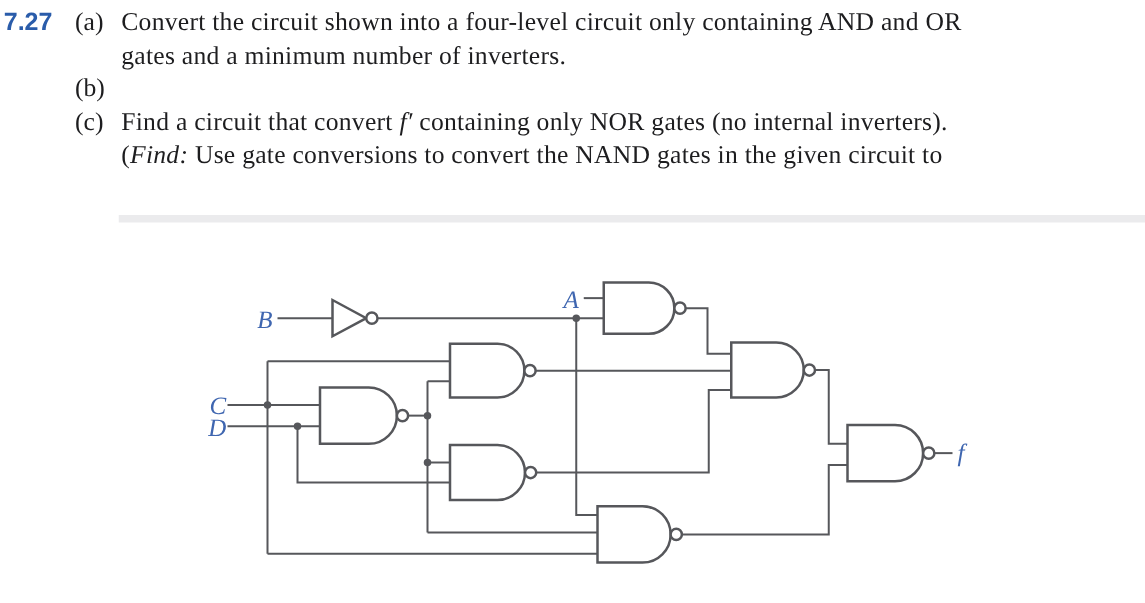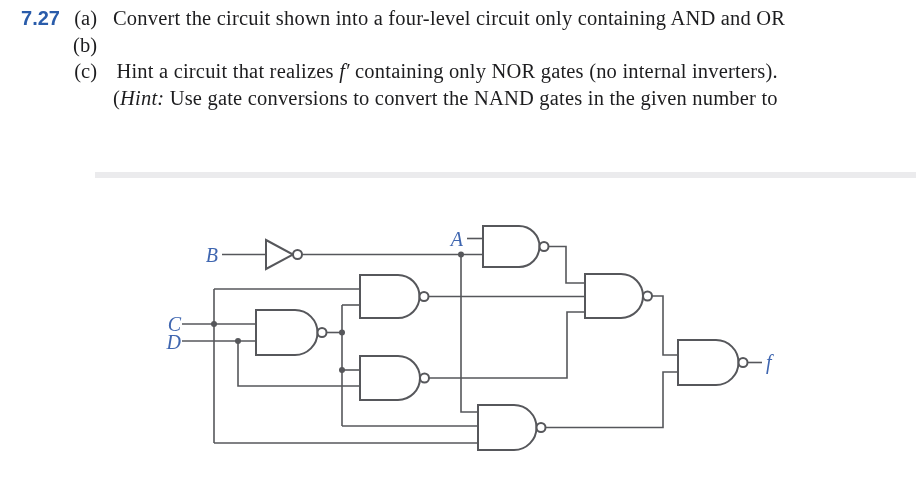--- a/index.html
+++ b/index.html
@@ -1,50 +1,51 @@
 <!DOCTYPE html>
 <html><head>
 <meta charset="utf-8">
 <style>
   html,body{margin:0;padding:0;background:#ffffff;}
   body{width:916px;height:482px;position:relative;overflow:hidden;
        font-family:"Liberation Serif",serif;}
-  .problem{position:absolute;left:3px;top:5px;display:flex;color:#1d1d1f;text-align:right;}
+  .problem{position:absolute;left:3px;top:5px;display:flex;color:#1d1d1f;}
   .pnum{width:57px;font-family:"Liberation Sans",sans-serif;font-weight:bold;
         font-size:20px;color:#2a5caa;padding-top:2px;}
   .items{display:block;}
   .item{display:flex;}
   .ilabel{width:37px;font-size:20.5px;line-height:26.5px;}
-  .itext{font-size:20.5px;line-height:26.5px;white-space:nowrap;letter-spacing:.2px;margin-left:16px;}
+  .itext{font-size:20.5px;line-height:26.5px;white-space:nowrap;letter-spacing:.2px;}
   .it{font-style:italic;}
   .scanband{position:absolute;left:95px;top:172px;width:821px;height:6px;
             background:#ebebed;}
   svg{position:absolute;left:0;top:0;}
   svg text{font-family:"Liberation Serif",serif;font-style:italic;font-size:20px;}
 </style>
 </head>
 <body>
 
 <div class="problem">
   <div class="pnum">7.27</div>
   <div class="items">
       <div class="item">
         <div class="ilabel">(a)</div>
         <div class="itext">
           <div class="tline"><span>Convert the circuit shown into a four-level circuit only containing AND and OR</span></div>
+          <div class="tline"><span>gates and a minimum number of inverters.</span></div>
         </div>
       </div>
       <div class="item">
         <div class="ilabel">(b)</div>
       </div>
       <div class="item">
         <div class="ilabel">(c)</div>
         <div class="itext">
-          <div class="tline"><span>Hint a circuit that realizes </span><span class="it">f′</span><span> containing only NOR gates (no internal inverters).</span></div>
-          <div class="tline"><span>(</span><span class="it">Hint:</span><span> Use gate conversions to convert the NAND gates in the given number to</span></div>
+          <div class="tline"><span>Find a circuit that convert </span><span class="it">f′</span><span> containing only NOR gates (no internal inverters).</span></div>
+          <div class="tline"><span>(</span><span class="it">Find:</span><span> Use gate conversions to convert the NAND gates in the given circuit to</span></div>
         </div>
       </div>
     </div>
 </div>
 
 <div class="scanband"></div>
 
 <svg width="916" height="482" viewBox="0 0 916 482">
   <g stroke="#56575b" stroke-width="1.6" fill="none">
     <path d="M222,254.5 H266"></path>

